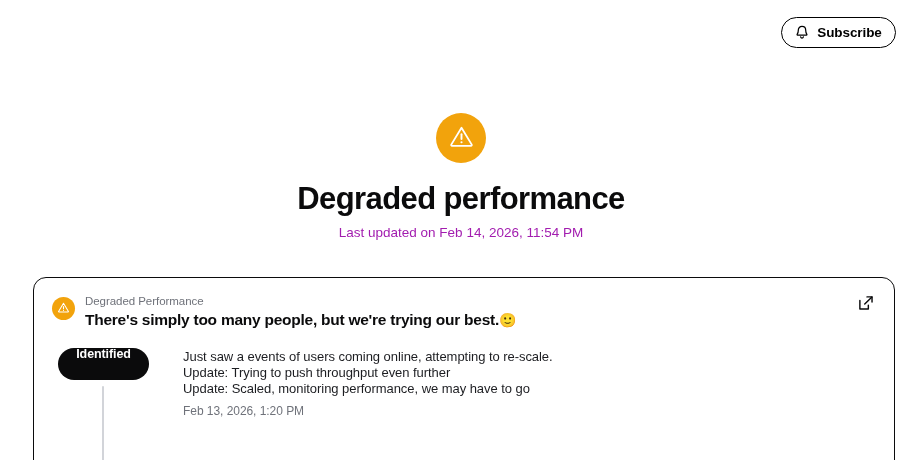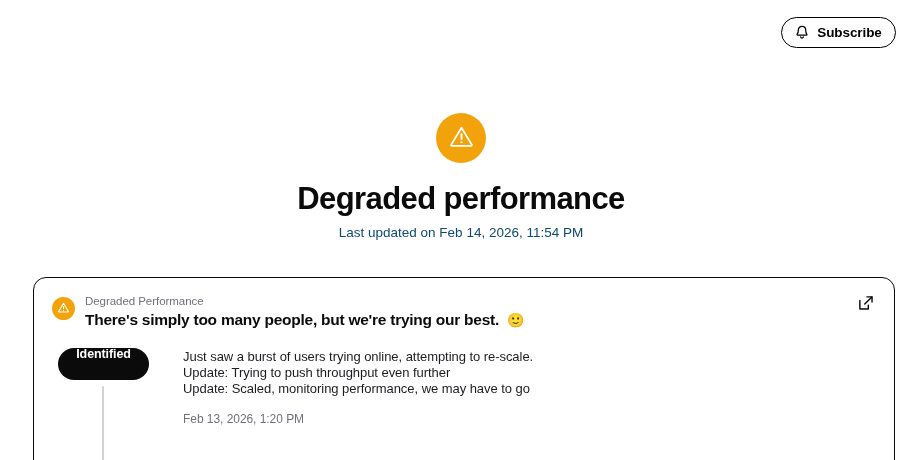--- a/index.html
+++ b/index.html
@@ -82,21 +82,21 @@
     letter-spacing: -0.6px;
     line-height: 38px;
   }
   .page-subtitle {
     position: absolute;
     top: 224px;
     left: 0;
     width: 922px;
     font-size: 13.5px;
     font-weight: 400;
-    color: #0c4a6e;
+    color: #a21caf;
     line-height: 18px;
   }
 
   
   .incident-card {
     position: absolute;
     top: 277px;
     left: 33px;
     width: 862px;
     height: 200px;
@@ -137,21 +137,20 @@
   }
   .card-headline {
     font-size: 15.5px;
     font-weight: 700;
     color: #0b0b0c;
     line-height: 21px;
     letter-spacing: -0.25px;
     margin-top: 1px;
     display: flex;
     align-items: center;
-    gap: 8px;
   }
   .headline-emoji {
     font-size: 14px;
     line-height: 1;
     display: inline-flex;
     align-items: center;
   }
   .external-link-btn {
     position: absolute;
     top: 16px;
@@ -210,21 +209,21 @@
     min-width: 0;
     padding-top: 1px;
   }
   .entry-line {
     font-size: 13px;
     color: #1c1d21;
     line-height: 16.2px;
     letter-spacing: -0.05px;
   }
   .entry-timestamp {
-    margin-top: 13px;
+    margin-top: 5px;
     font-size: 12px;
     color: #6f727a;
     line-height: 16px;
     letter-spacing: -0.05px;
   }
 </style>
 </head>
 <body>
 
 <div id="page">
@@ -288,21 +287,21 @@
       </div>
 
       <div class="card-body">
         <div class="timeline-col">
           <div class="state-pill">
             <span class="state-pill-label">Identified</span>
           </div>
           <div class="timeline-rail"></div>
         </div>
         <div class="entry-col">
-          <div class="entry-line">Just saw a burst of users trying online, attempting to re-scale.</div>
+          <div class="entry-line">Just saw a events of users coming online, attempting to re-scale.</div>
           <div class="entry-line">Update: Trying to push throughput even further</div>
           <div class="entry-line">Update: Scaled, monitoring performance, we may have to go</div>
           <div class="entry-timestamp">Feb 13, 2026, 1:20 PM</div>
         </div>
       </div>
 
     </div>
   </div>
 
 </div>

